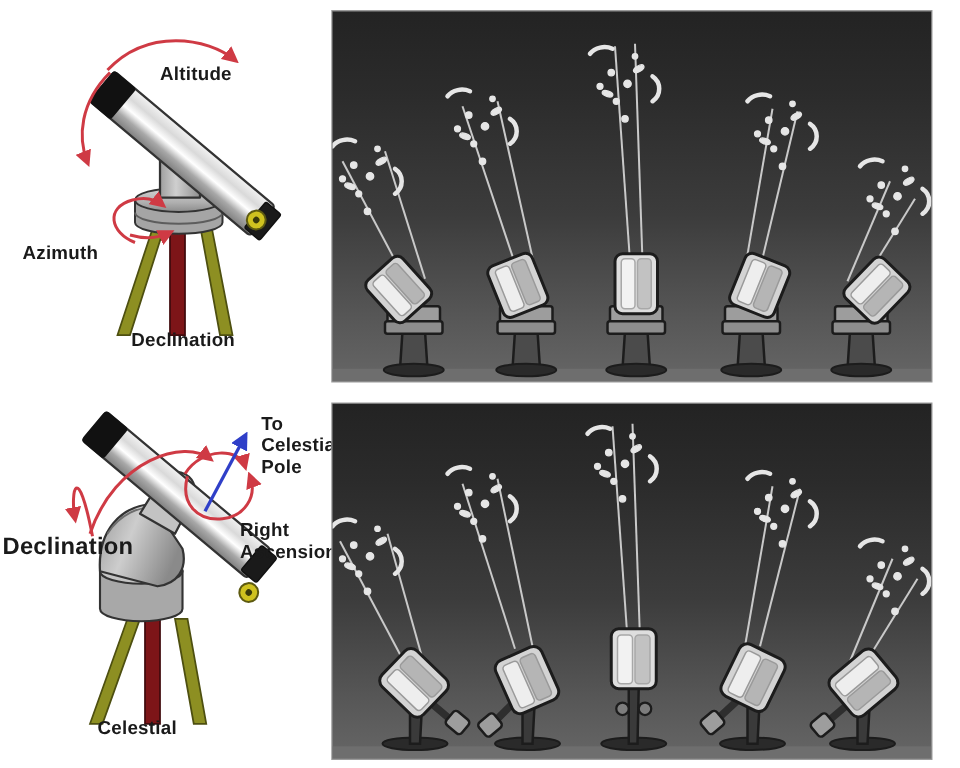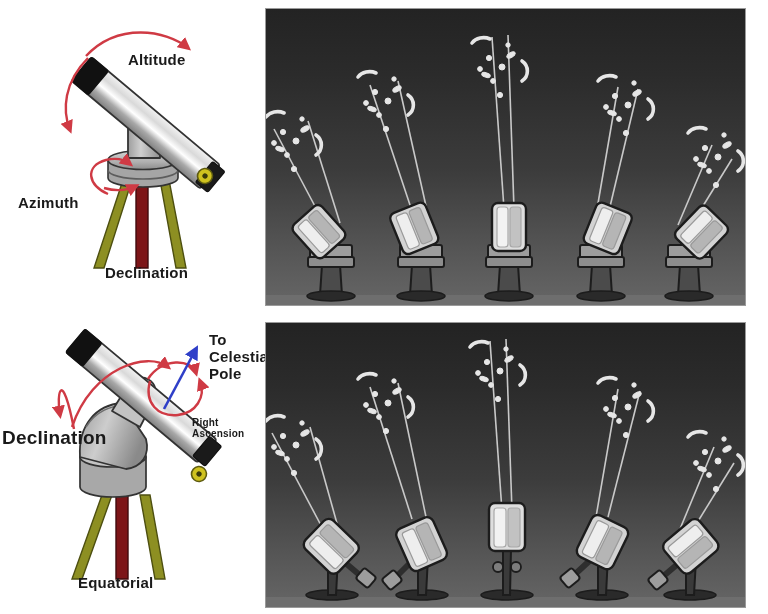--- a/index.html
+++ b/index.html
@@ -155,23 +155,23 @@
       <path d="M148,72 C162,50 192,52 196,66" fill="none" stroke="#cf3a44" stroke-width="2.4" marker-end="url(#arrE)"></path>
       <path d="M150,74 C144,96 158,110 178,108 C196,106 206,90 200,74" fill="none" stroke="#cf3a44" stroke-width="2.4" marker-end="url(#arrE)"></path>
 
       <path d="M164,102 L196,42" fill="none" stroke="#2f3fc8" stroke-width="2.6" marker-end="url(#arrBlue)"></path>
     </svg>
 
     <div class="lbl" style="left:2px;top:120px;font-size:19px;">Declination</div>
     <div class="lbl" style="left:209px;top:25px;font-size:15px;">To
 Celestial
 Pole</div>
-    <div class="lbl" style="left:192px;top:110px;font-size:10px;">Right
+    <div class="lbl" style="left:192px;top:110px;font-size:15px;">Right
 Ascension</div>
-    <div class="lbl" style="left:78px;top:268px;font-size:15px;">Equatorial</div>
+    <div class="lbl" style="left:78px;top:268px;font-size:15px;">Celestial</div>
   </div>
 
   <div class="sky top">
     <svg width="479" height="296" viewBox="0 0 479 296">
       <defs>
         <g id="starGroup">
           <circle cx="0" cy="0" r="3.0"></circle>
           <circle cx="-13" cy="-9" r="2.6"></circle>
           <circle cx="-22" cy="2" r="2.4"></circle>
           <circle cx="-9" cy="14" r="2.4"></circle>

